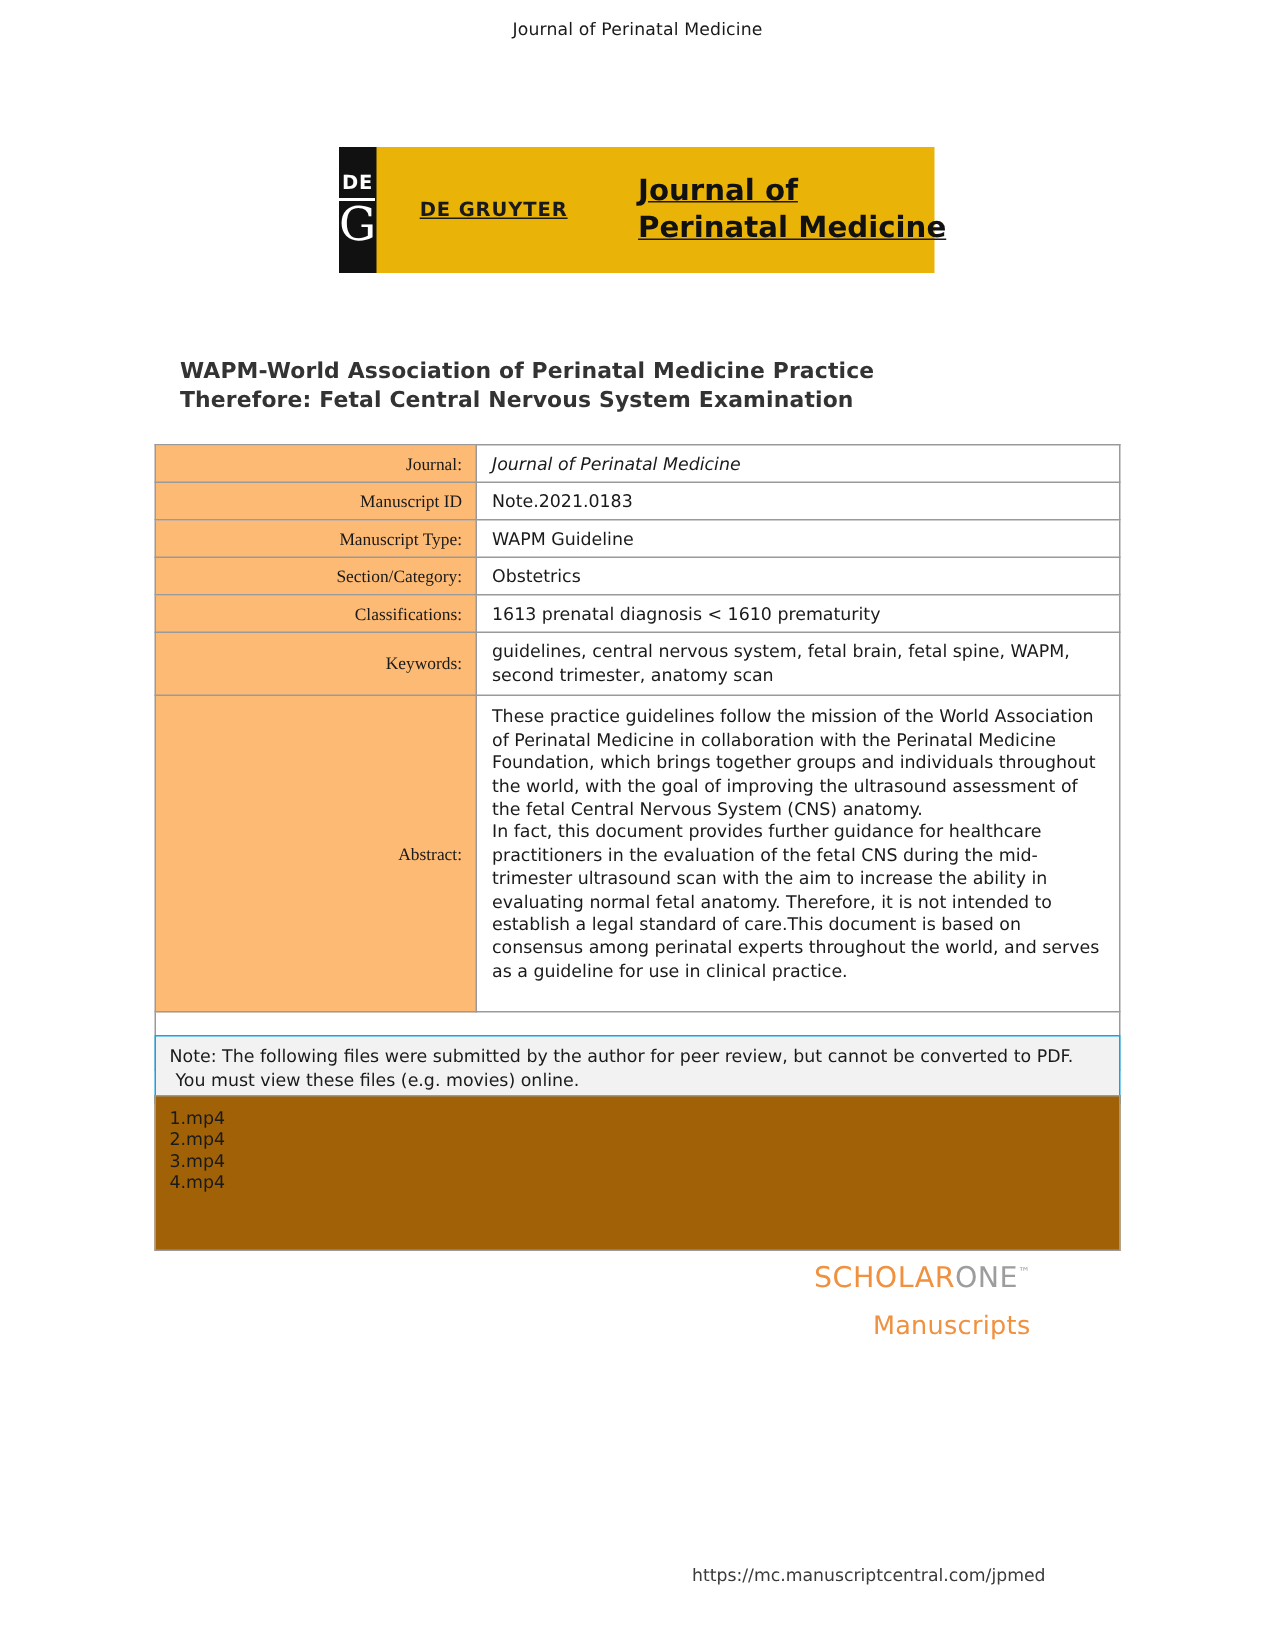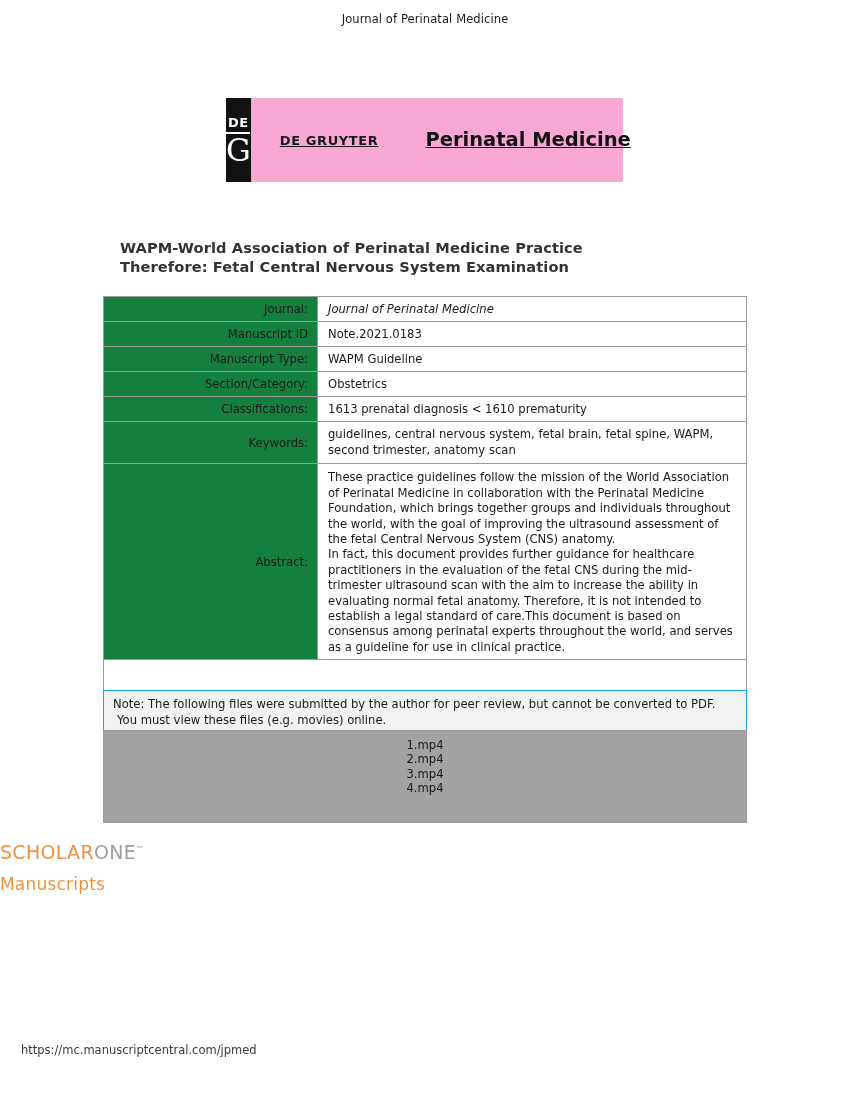--- a/index.html
+++ b/index.html
@@ -28,21 +28,21 @@
     letter-spacing: 0.1px;
   }
 
   
   .banner {
     position: absolute;
     left: 226px;
     top: 98px;
     width: 397px;
     height: 84px;
-    background: #f9a8d4;
+    background: #eab308;
     display: flex;
     align-items: stretch;
   }
   .deg-mark {
     width: 42px;
     background: #111111;
     color: #ffffff;
     display: flex;
     flex-direction: column;
     align-items: center;
@@ -116,45 +116,46 @@
     table-layout: fixed;
     font-size: 11.6px;
   }
   .meta-table td {
     border: 1px solid #9a9a9a;
     padding: 5px 8px;
     vertical-align: middle;
   }
   .meta-table td.label {
     width: 196px;
-    background: #15803d;
+    background: #fdba74;
     text-align: right;
     padding-right: 9px;
     color: #1a1a1a;
+    font-family: Liberation Serif, serif;
   }
   .meta-table td.value {
     background: #ffffff;
     text-align: left;
     padding-left: 10px;
     color: #1a1a1a;
   }
   .meta-table td.value.italic {
     font-style: italic;
   }
   .meta-table td.value.wrap {
     line-height: 1.35;
   }
   .meta-table td.label.middle {
     vertical-align: middle;
   }
   .meta-table td.value.abstract {
     vertical-align: top;
     line-height: 1.33;
     padding-top: 6px;
-    padding-bottom: 4px;
+    padding-bottom: 19px;
   }
   .meta-table td.spacer {
     background: #ffffff;
     height: 28px;
   }
   .abs-para { margin: 0; }
 
   
   .note-box {
     position: absolute;
@@ -170,39 +171,38 @@
     color: #1a1a1a;
   }
   .note-line2 { padding-left: 4px; }
 
   
   .file-box {
     position: absolute;
     left: 103px;
     top: 730px;
     width: 644px;
-    height: 93px;
+    height: 104px;
     box-sizing: border-box;
     border: 1px solid #9a9a9a;
-    background: #a3a3a3;
+    background: #a16207;
     padding: 7px 9px;
     font-size: 11.6px;
     line-height: 1.24;
     color: #1a1a1a;
-    text-align: center;
   }
   .file-item { white-space: nowrap; }
 
   
   .s1-logo {
     position: absolute;
     top: 843px;
     left: 0;
     width: 687px;
-    text-align: left;
+    text-align: right;
     font-family: "DejaVu Sans", sans-serif;
   }
   .s1-top {
     font-size: 19px;
     letter-spacing: 0.3px;
     line-height: 1.05;
   }
   .s1-scholar { color: #f0913f; }
   .s1-one { color: #9d9d9d; }
   .s1-tm {
@@ -217,40 +217,40 @@
     margin-top: 11px;
     letter-spacing: 0.2px;
   }
 
   
   .footer-url {
     position: absolute;
     top: 1043px;
     left: 0;
     width: 697px;
-    text-align: left;
+    text-align: right;
     font-size: 11.5px;
     color: #3a3a3a;
-    padding-left: 21px;
   }
 </style>
 </head>
 <body>
 
 <div class="running-head">Journal of Perinatal Medicine</div>
 
 <div class="banner">
   <div class="deg-mark">
     <div class="de">DE</div>
     <div class="rule"></div>
     <div class="g">G</div>
   </div>
   <div class="banner-text">
     <div class="pub-name">DE GRUYTER</div>
     <div class="journal-block">
+      <div>Journal of</div>
       <div>Perinatal Medicine</div>
     </div>
   </div>
 </div>
 
 <div class="article-title">
   <div>WAPM-World Association of Perinatal Medicine Practice</div>
   <div>Therefore: Fetal Central Nervous System Examination</div>
 </div>
 

